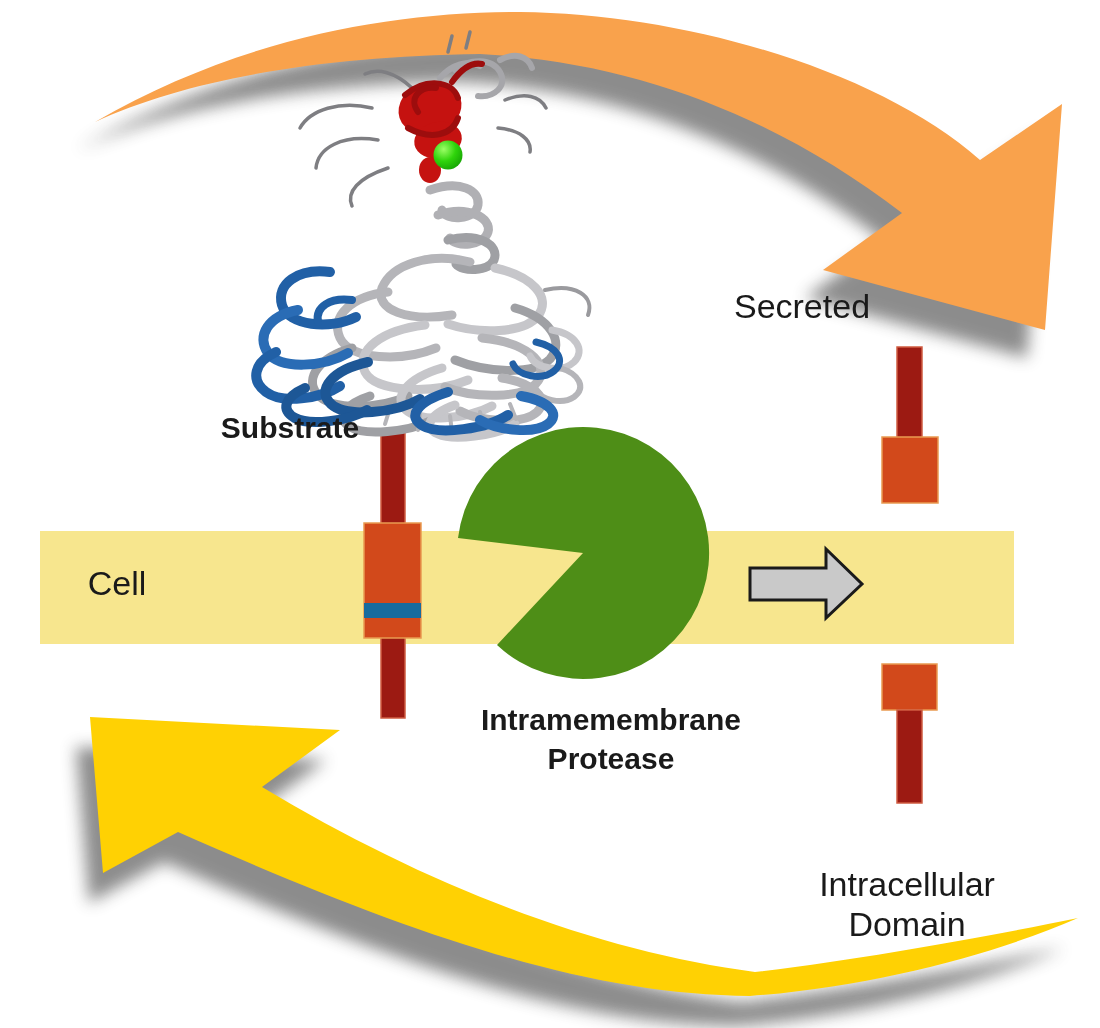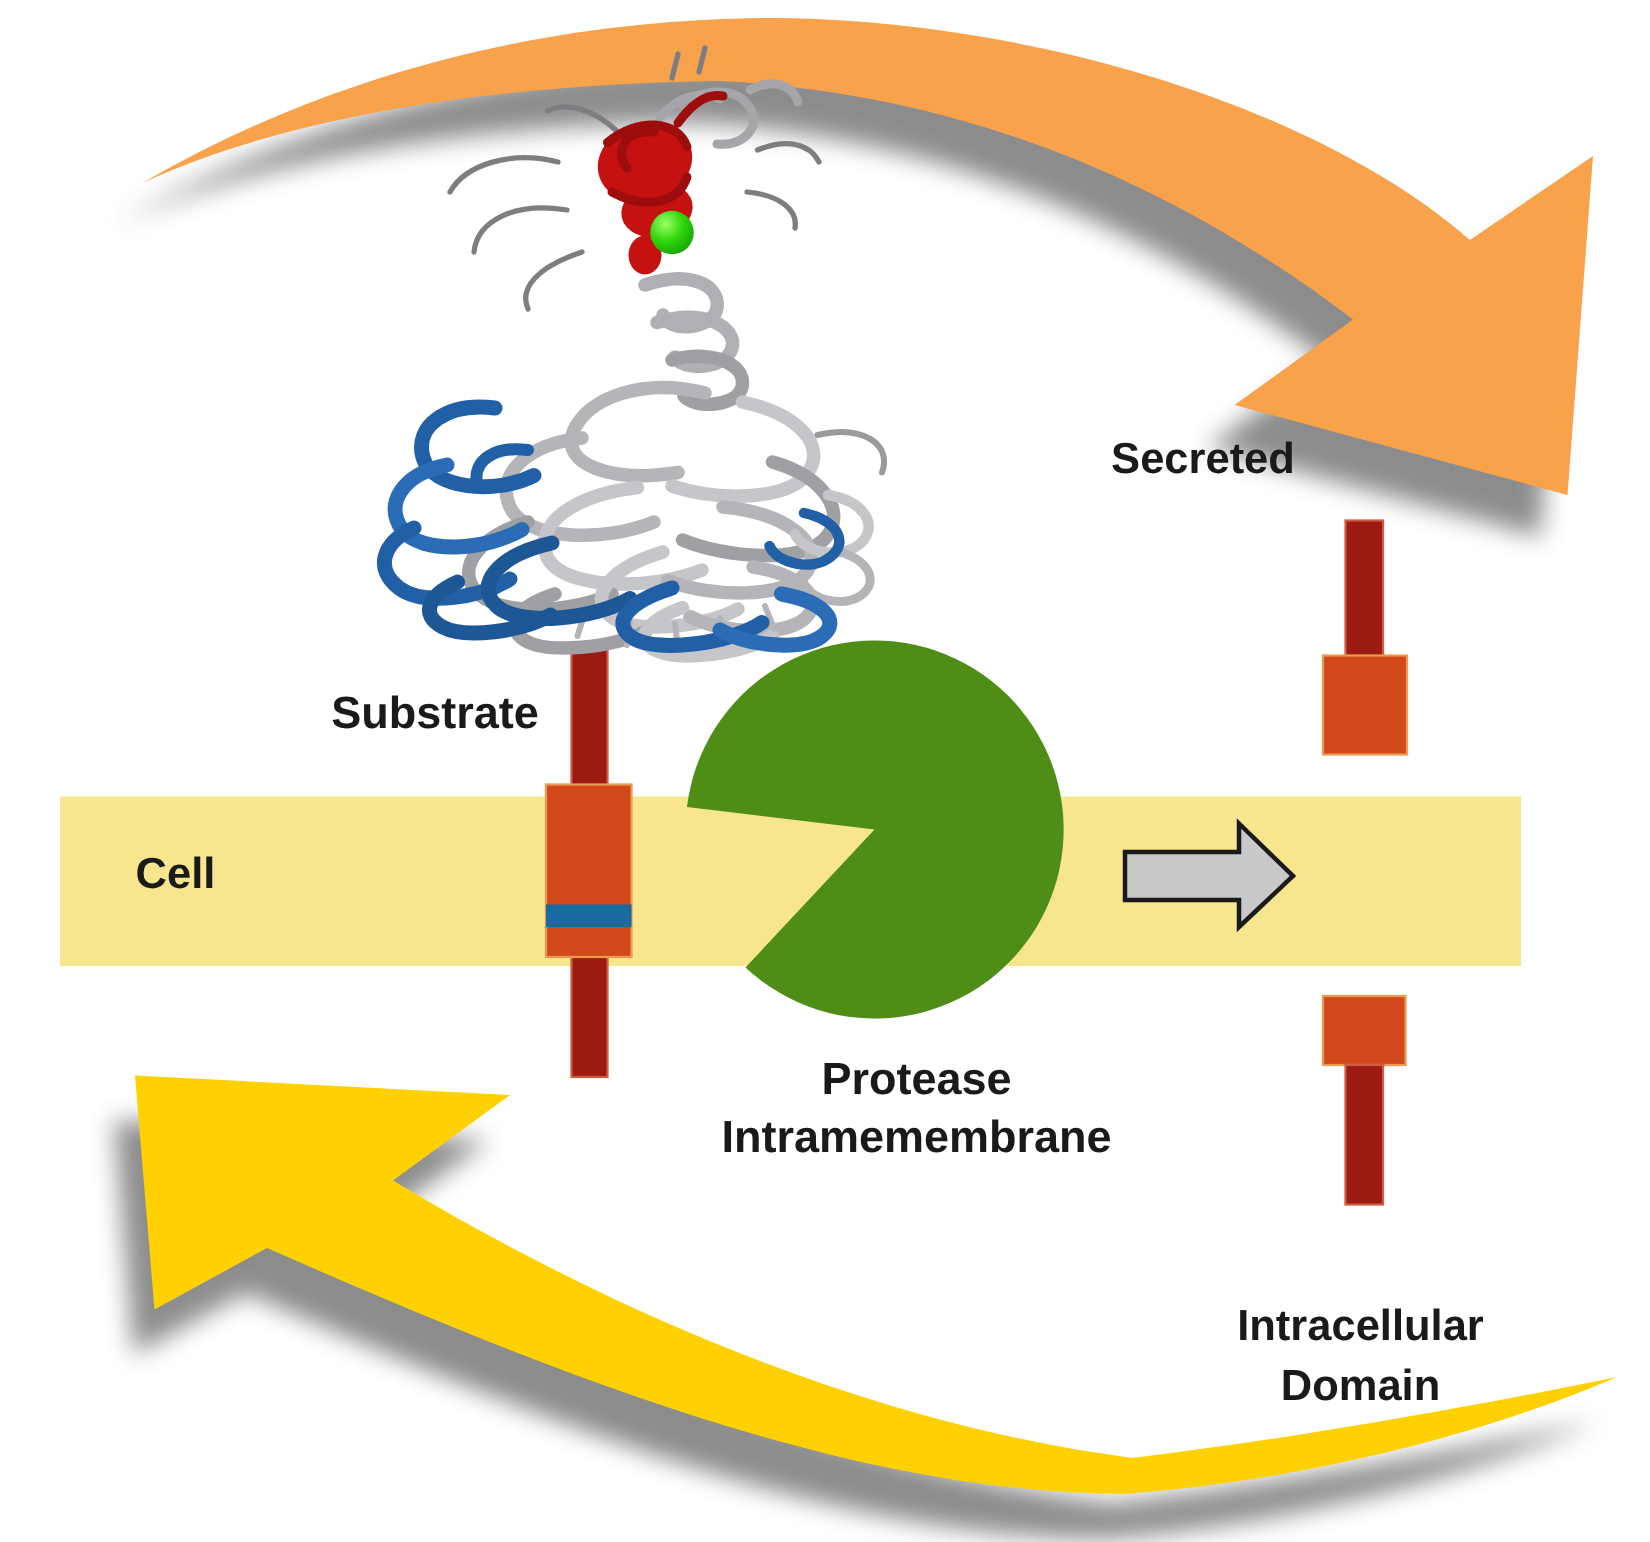--- a/index.html
+++ b/index.html
@@ -12,21 +12,21 @@
   }
   .canvas svg{position:absolute;left:0;top:0;}
   .lbl{
     position:absolute;
     color:#1a1a1a;
     text-align:center;
     transform:translateX(-50%);
     white-space:nowrap;
   }
   .lbl .line{display:block;}
-  .lbl-regular{font-size:29px;line-height:40px;font-weight:700;}
+  .lbl-regular{font-size:34px;line-height:40px;font-weight:400;}
   .lbl-bold{font-size:30px;line-height:39px;font-weight:700;}
 </style>
 </head>
 <body>
 
 <div class="canvas">
 
 <svg width="1100" height="1028" viewBox="0 0 1100 1028">
   <defs>
     <filter id="softblur" x="-25%" y="-25%" width="150%" height="150%">
@@ -135,31 +135,31 @@
       <path d="M368,362 C332,370 316,390 331,404 C346,418 396,413 420,399" stroke="#1d5796"></path>
       <path d="M448,392 C416,402 407,417 423,426 C439,435 487,429 508,415"></path>
       <path d="M521,396 C549,401 561,414 548,424 C535,434 499,431 480,420" stroke="#2a6cb5"></path>
       <path d="M305,388 C285,397 280,410 295,418 C310,426 348,421 367,410" stroke="#1d5796"></path>
       <path d="M536,342 C558,347 566,361 554,371 C542,381 518,376 513,364" stroke-width="7"></path>
       <path d="M352,300 C330,297 315,307 318,322" stroke-width="8"></path>
     </g>
   </g>
 </svg>
 
-<div class="lbl lbl-bold" style="left:290px;top:408px;margin-top:48px;">
+<div class="lbl lbl-bold" style="left:290px;top:408px;">
   <span class="line">Substrate</span>
 </div>
 
 <div class="lbl lbl-regular" style="left:117px;top:540px;line-height:37px;margin-top:25px;">
   <span class="line">Cell</span>
 </div>
 
 <div class="lbl lbl-bold" style="left:611px;top:700px;">
+  <span class="line">Intramemembrane</span>
   <span class="line">Protease</span>
-  <span class="line">Intramemembrane</span>
 </div>
 
 <div class="lbl lbl-regular" style="left:802px;top:286px;">
   <span class="line">Secreted</span>
 </div>
 
 <div class="lbl lbl-regular" style="left:907px;top:864px;text-align:center;">
   <span class="line">Intracellular</span>
   <span class="line">Domain</span>
 </div>

